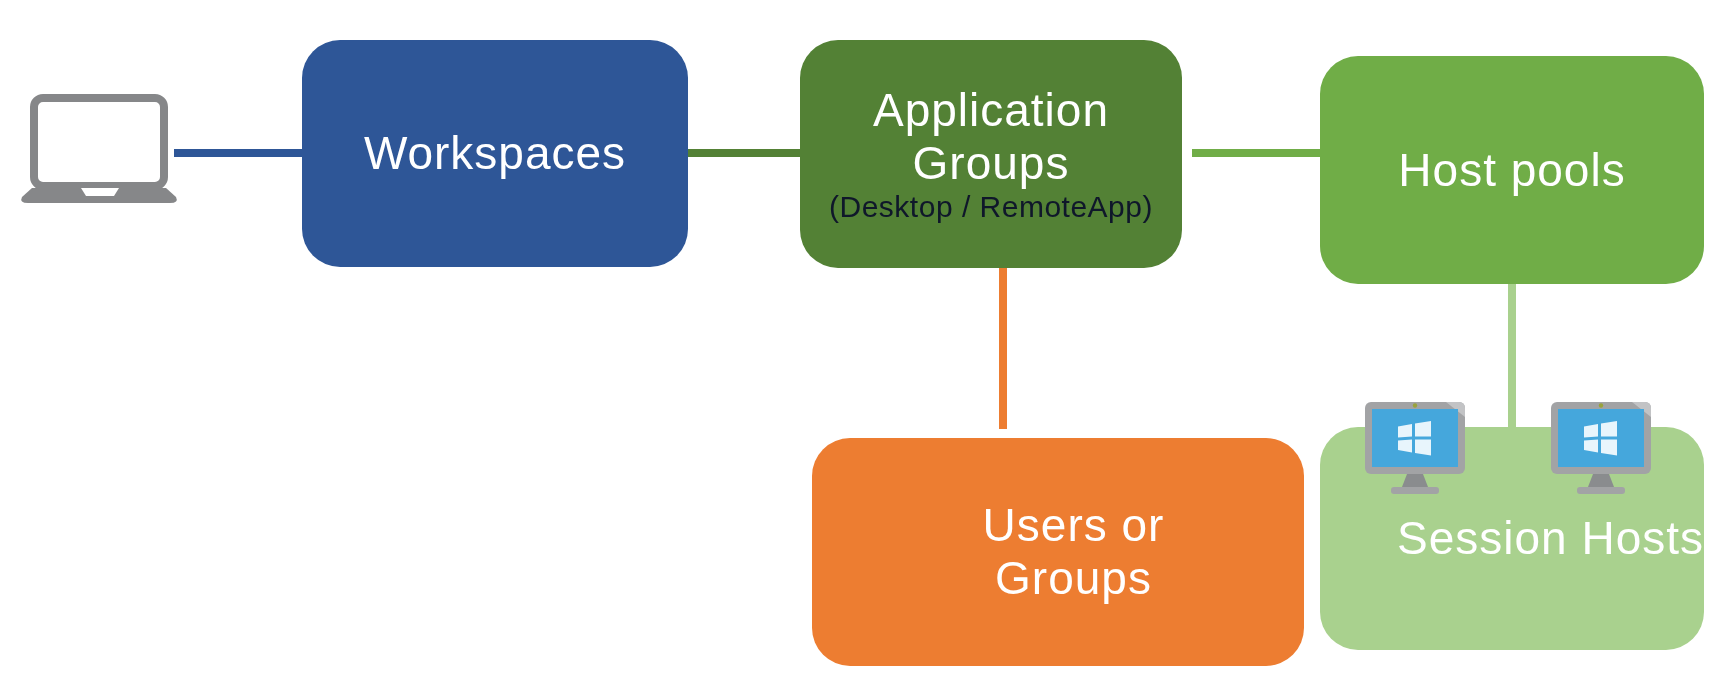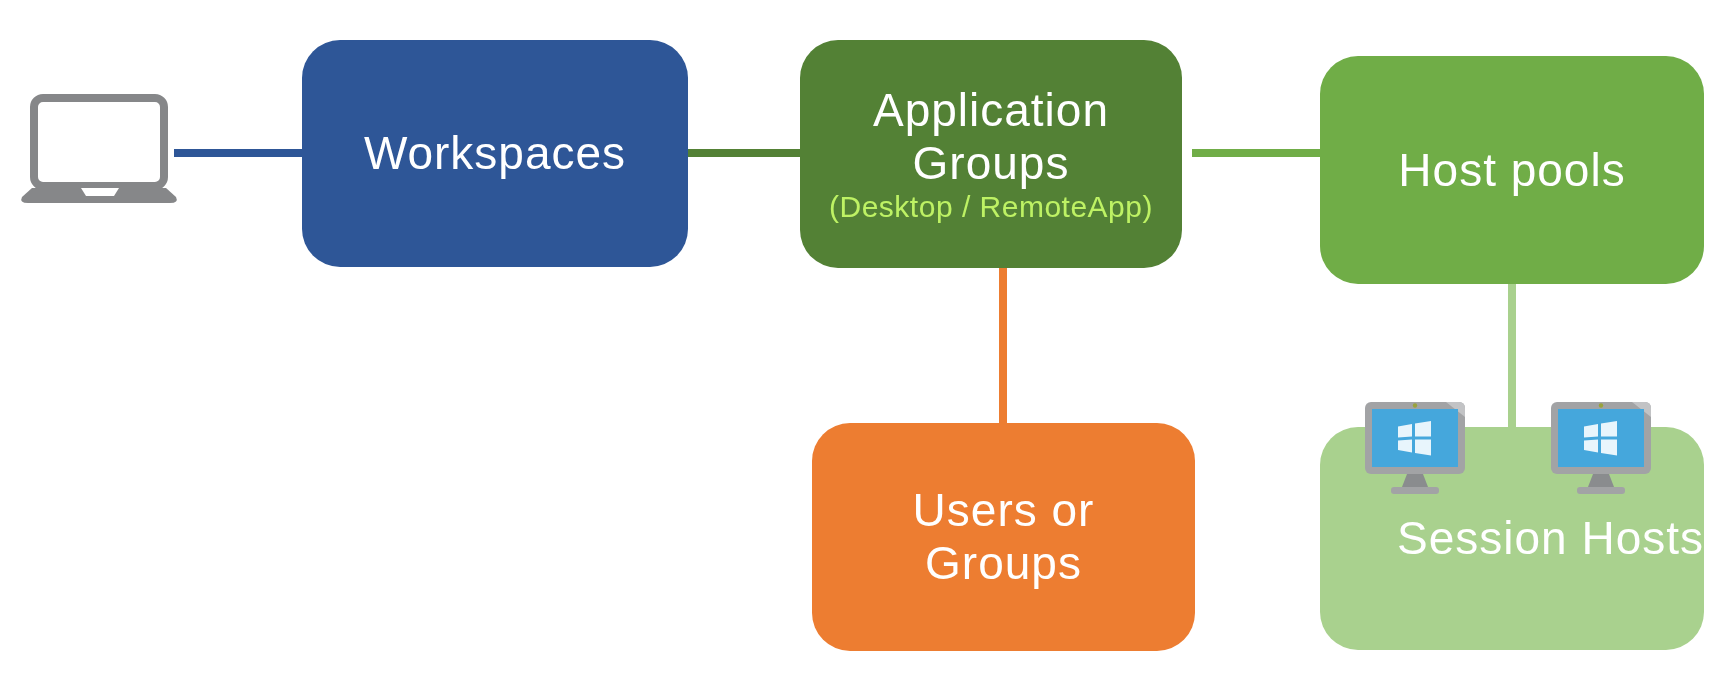--- a/index.html
+++ b/index.html
@@ -26,29 +26,29 @@
     font-weight: 300;
     line-height: 1.15;
     letter-spacing: 1px;
     color: #ffffff;
   }
   .node .sublabel {
     font-size: 30px;
     font-weight: 300;
     letter-spacing: 0.5px;
     margin-top: 1px;
-    color: #bef264;
+    color: #0f172a;
   }
   .connector { position: absolute; }
   .icon-svg { position: absolute; display: block; }
   
   #box-workspaces       { left: 302px;  top: 40px;  width: 386px; height: 227px; }
   #box-application-groups{ left: 800px; top: 40px;  width: 382px; height: 228px; }
   #box-host-pools       { left: 1320px; top: 56px;  width: 384px; height: 228px; }
-  #box-users-or-groups  { left: 812px;  top: 423px; width: 383px; height: 228px; }
+  #box-users-or-groups  { left: 812px;  top: 438px; width: 461px; height: 228px; padding-left: 31px; }
   #box-session-hosts    { left: 1320px; top: 427px; width: 384px; height: 223px; align-items: flex-end; }
   #box-application-groups .label { max-width: 300px; }
   #box-users-or-groups .label    { max-width: 230px; }
   
   #conn-client-workspaces        { left: 174px;  top: 149px; width: 130px; height: 8px; }
   #conn-workspaces-appgroups     { left: 686px;  top: 149px; width: 128px; height: 8px; }
   #conn-appgroups-hostpools      { left: 1192px; top: 149px; width: 130px; height: 8px; }
   #conn-appgroups-users          { left: 999px;  top: 266px; width: 8px;   height: 163px; }
   #conn-hostpools-sessionhosts   { left: 1508px; top: 266px; width: 8px;   height: 163px; }
   

